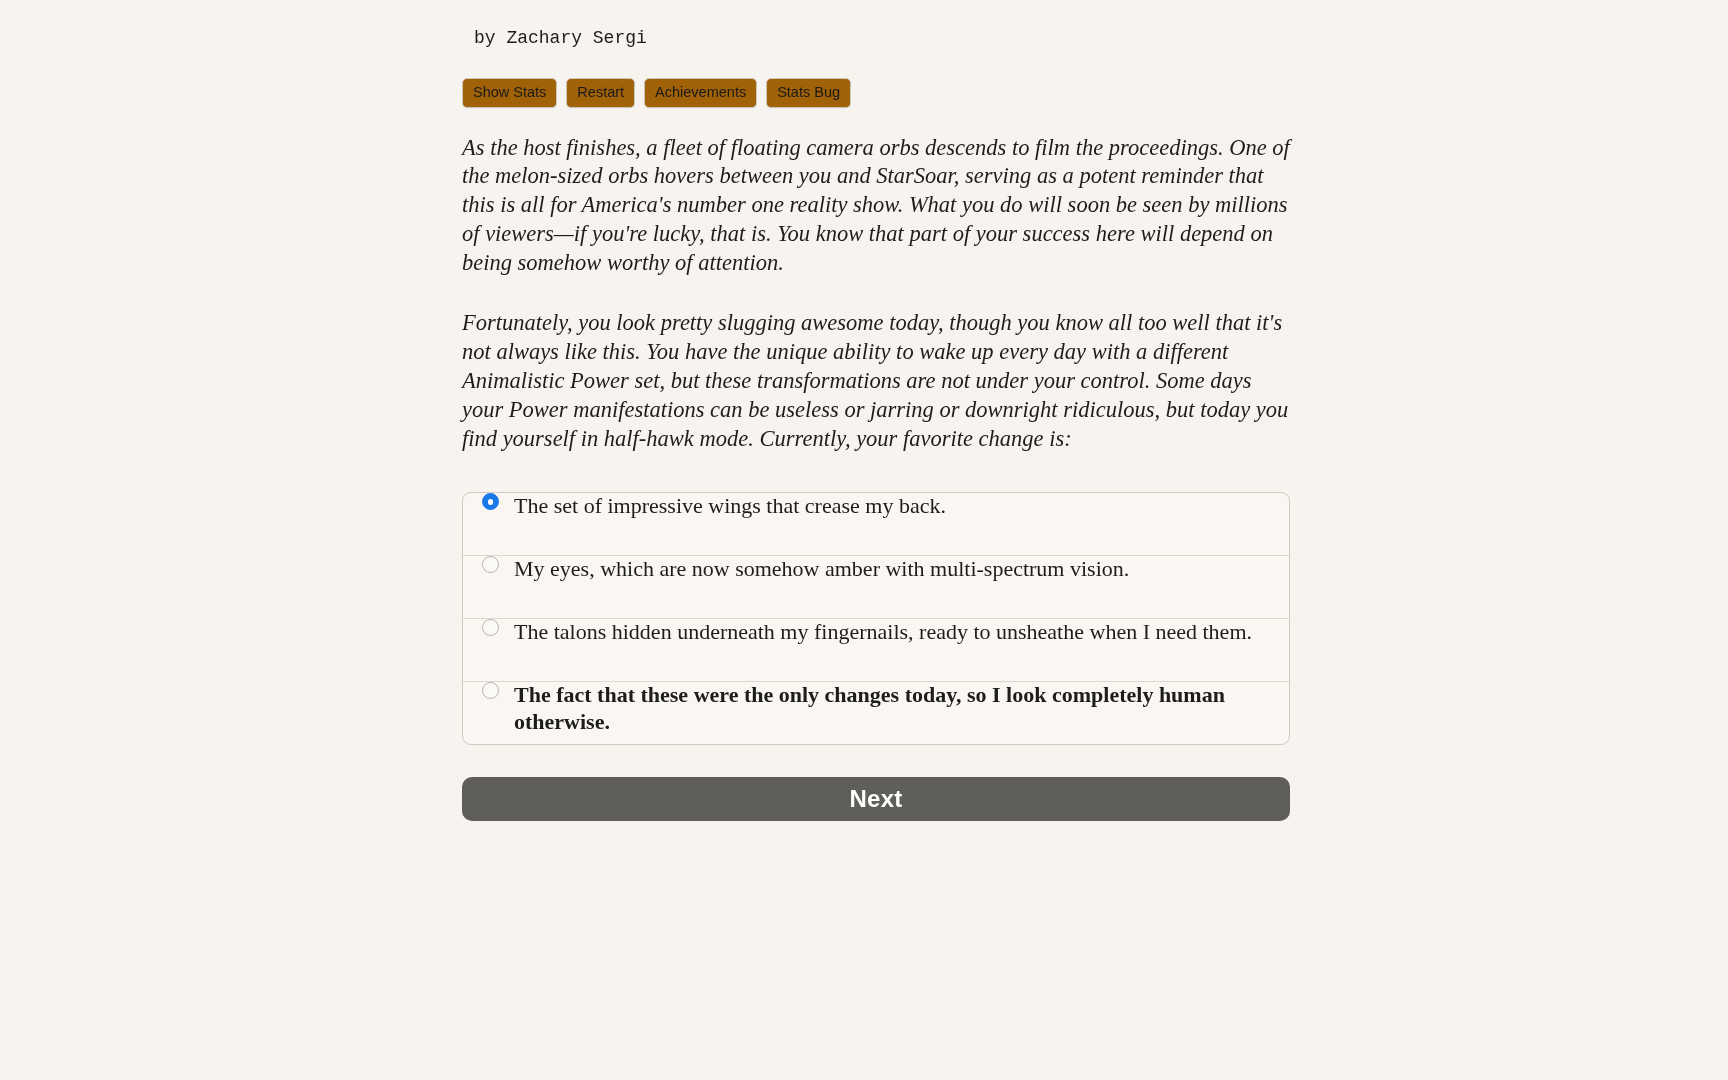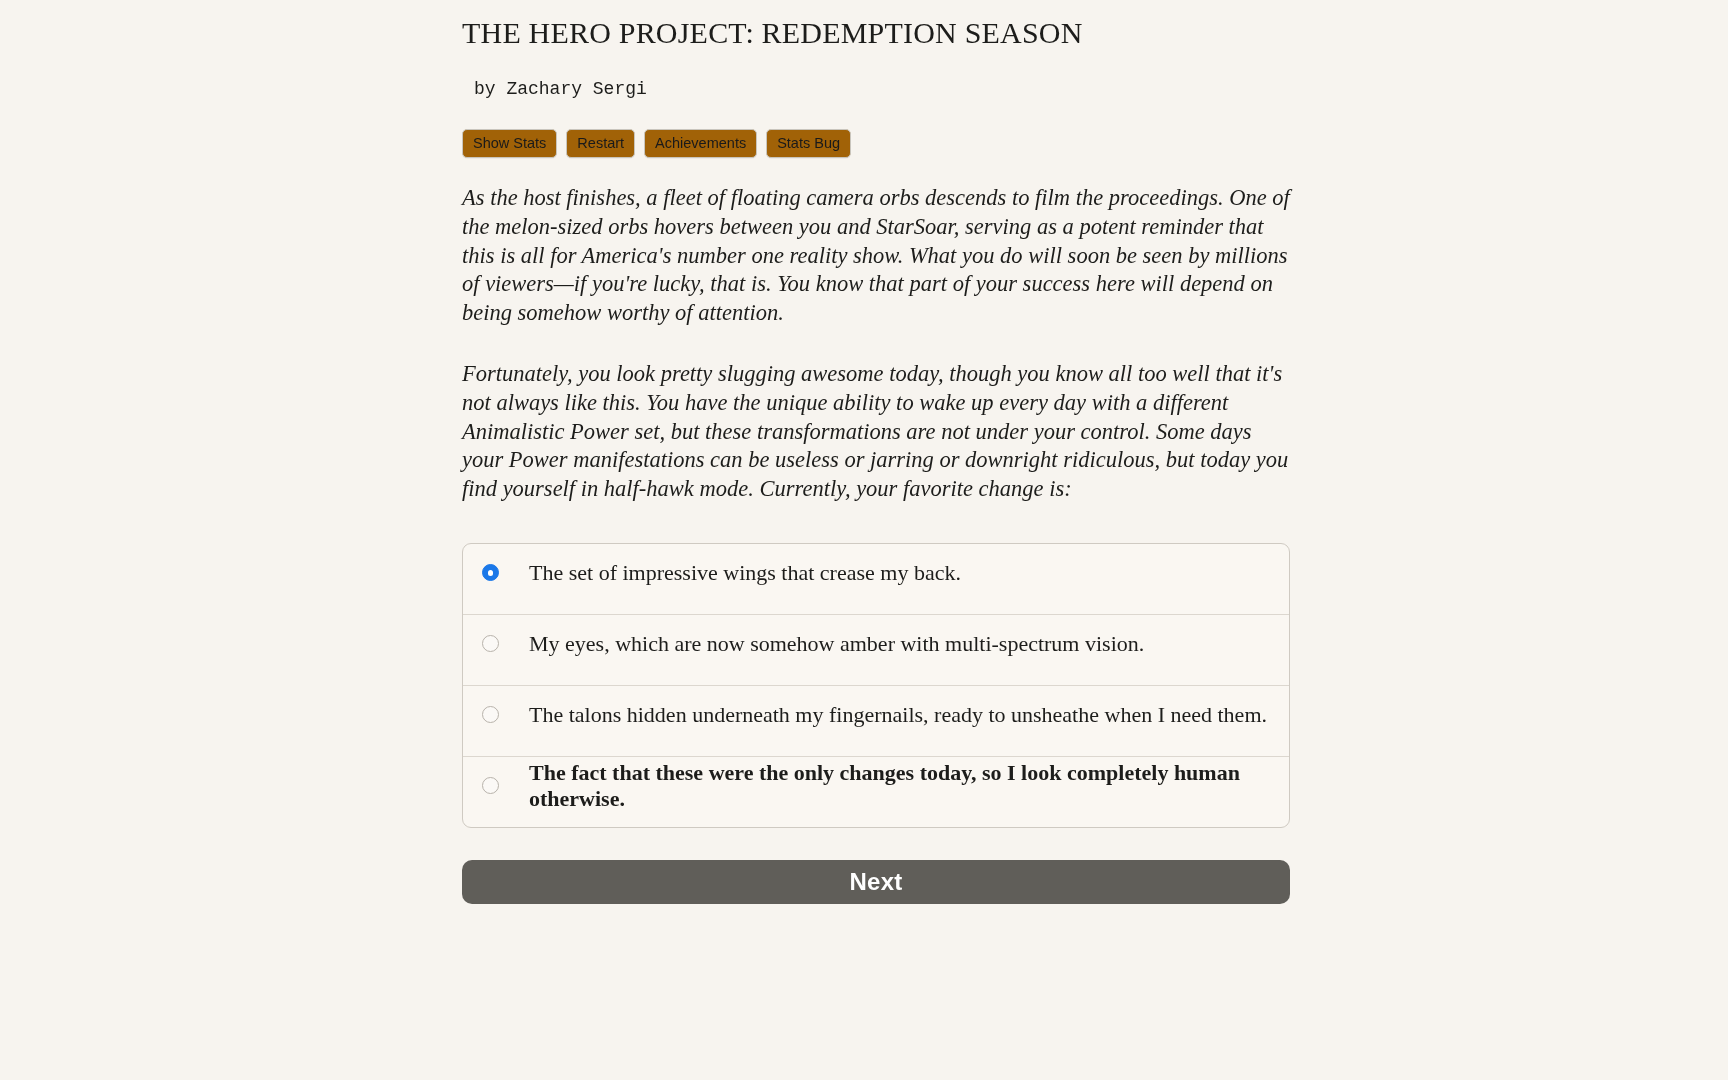--- a/index.html
+++ b/index.html
@@ -88,23 +88,23 @@
   
   #choices {
     margin-top: 39px;
     border: 1px solid #cfcac2;
     border-radius: 9px;
     background: #faf7f2;
     overflow: hidden;
   }
   .choice-row {
     display: flex;
-    align-items: center;
-    gap: 16px;
-    padding: 0 0 12px 19px;
+    align-items: flex-start;
+    gap: 1px;
+    padding: 0 0 4px 19px;
     height: 58px;
     border-bottom: 1px solid #dcd7cf;
     cursor: pointer;
     background: transparent;
   }
   .choice-row:last-child { border-bottom: none; font-weight: bold; }
 
   .radio {
     flex: 0 0 auto;
     width: 17px;
@@ -159,21 +159,20 @@
     text-align: center;
     padding: 0;
   }
 </style>
 </head>
 <body>
 
 <div id="page">
   <div id="column">
 
-    <h1 class="game-title">THE HERO PROJECT: REDEMPTION SEASON</h1>
 
     <div class="game-byline">by Zachary Sergi</div>
 
     <div class="stat-button-row">
       <button class="ui-button">Show Stats</button>
       <button class="ui-button">Restart</button>
       <button class="ui-button">Achievements</button>
       <button class="ui-button">Stats Bug</button>
     </div>
 

